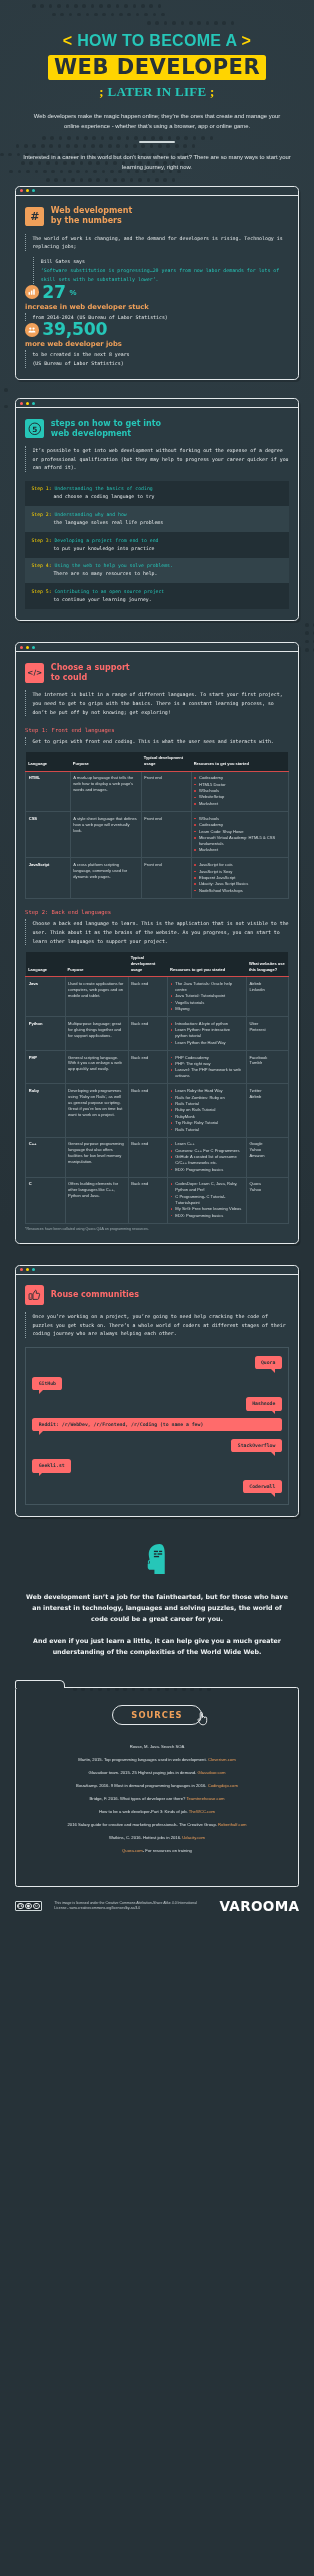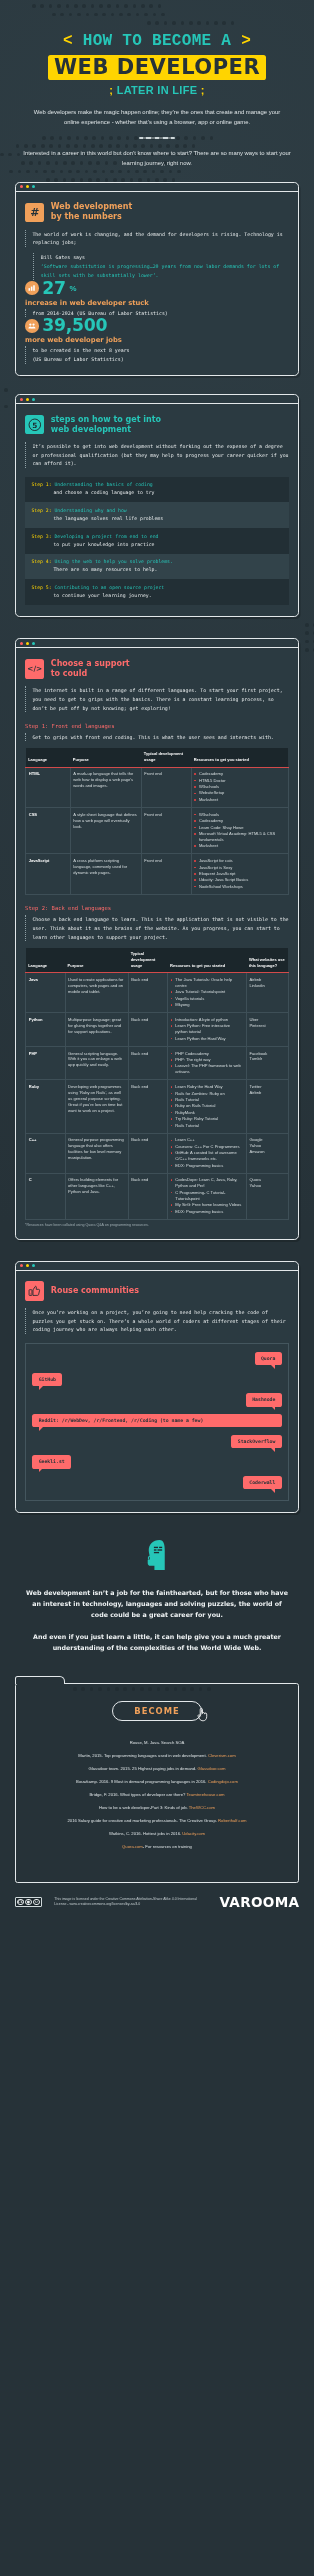--- a/index.html
+++ b/index.html
@@ -35,21 +35,21 @@
   }
 
   
   .hero {
     position: relative;
     padding: 32px 10.5px 5.2px;
     text-align: center;
     z-index: 3;
   }
   .hero h1 {
-    font-family: Liberation Mono, monospace;
+    font-family: Liberation Sans, sans-serif;
     font-weight: bold;
     font-size: 16px;
     letter-spacing: 0.3px;
     color: #26c6b8;
     line-height: 1.15;
     text-align: center;
   }
   .hero .angle { color: #ffd400; font-weight: bold; }
   .hero .bar {
     display: inline-block;
@@ -58,23 +58,23 @@
     font-family: "DejaVu Sans", sans-serif;
     font-weight: bold;
     font-size: 21px;
     letter-spacing: 0.5px;
     padding: 1.6px 6.3px 2.6px;
     border-radius: 2.6px;
     margin: 4.7px 0 3.7px;
     line-height: 1;
   }
   .hero h2 {
-    font-family: Liberation Sans, sans-serif;
+    font-family: Liberation Serif, serif;
     font-weight: bold;
-    font-size: 11px;
+    font-size: 13px;
     color: #26c6b8;
     letter-spacing: 0.3px;
   }
   .hero .semi { color: #ffd400; }
 
   .intro {
     position: relative;
     z-index: 3;
     text-align: center;
     padding: 7.3px 30px 0;
@@ -1108,21 +1108,21 @@
     </div>
     <p>Web development isn’t a job for the fainthearted, but for those who have an interest in technology, languages and solving puzzles, the world of code could be a great career for you.</p>
     <p>And even if you just learn a little, it can help give you a much greater understanding of the complexities of the World Wide Web.</p>
   </div>
 
   <div class="folder">
     <div class="folder-shape"></div>
     <div class="folder-tab"></div>
 
     <div class="sources-btn">
-      <span>BECOME</span>
+      <span>SOURCES</span>
       <span class="hand-icon">
         <svg width="12.6" height="14.7" viewBox="0 0 24 28">
           <path d="M8 16V5c0-1.3 1-2.3 2.2-2.3S12.4 3.7 12.4 5v7.5" fill="none" stroke="#fff" stroke-width="1.6"></path>
           <path d="M12.4 12.5c0-1.1.9-2 2-2s2 .9 2 2v1" fill="none" stroke="#fff" stroke-width="1.6"></path>
           <path d="M16.4 13.5c0-1.1.9-2 2-2s2 .9 2 2v5c0 4.5-2.7 7.8-6.8 7.8-3.4 0-5.4-1.5-6.8-3.6L4 17.6c-.6-1 0-2.2 1.2-2.5 1-.2 2 .2 2.4 1L8.8 18" fill="none" stroke="#fff" stroke-width="1.6" stroke-linejoin="round"></path>
         </svg>
       </span>
     </div>
 
     <div class="src-list">

